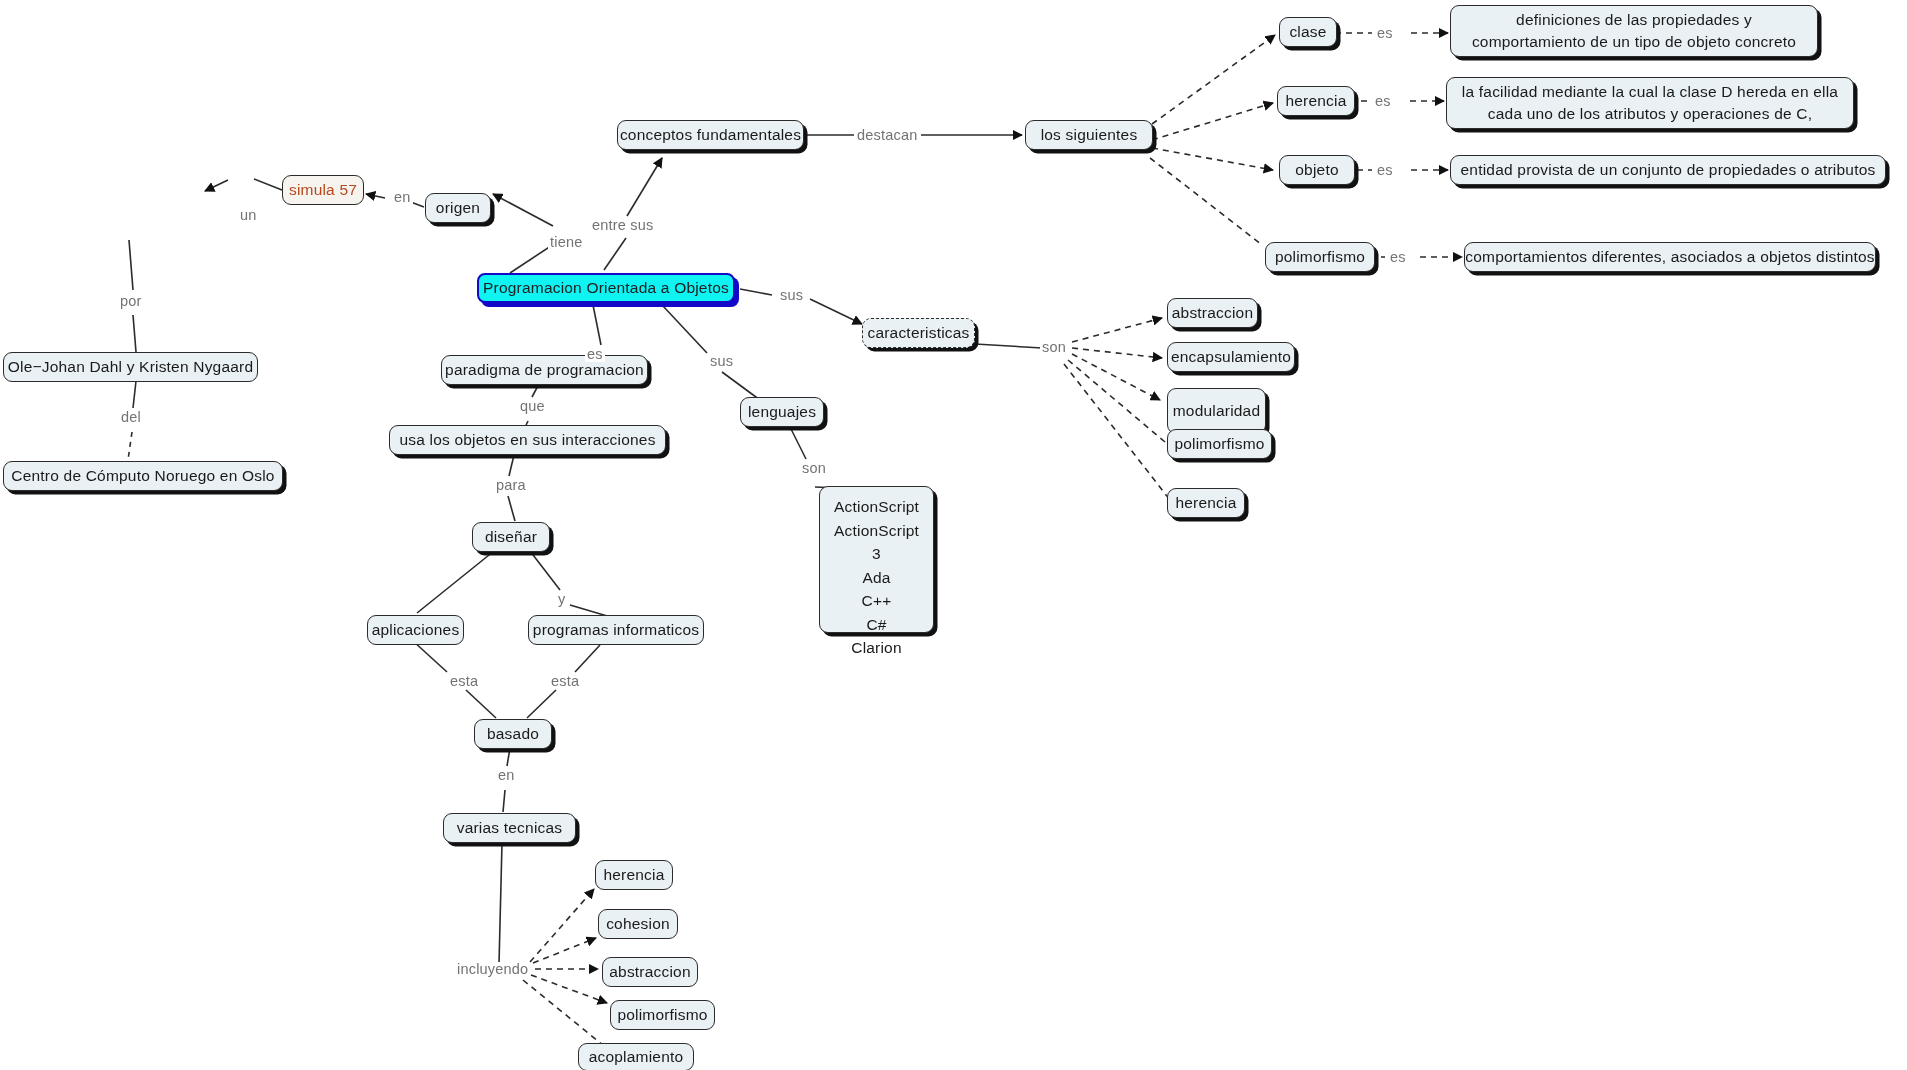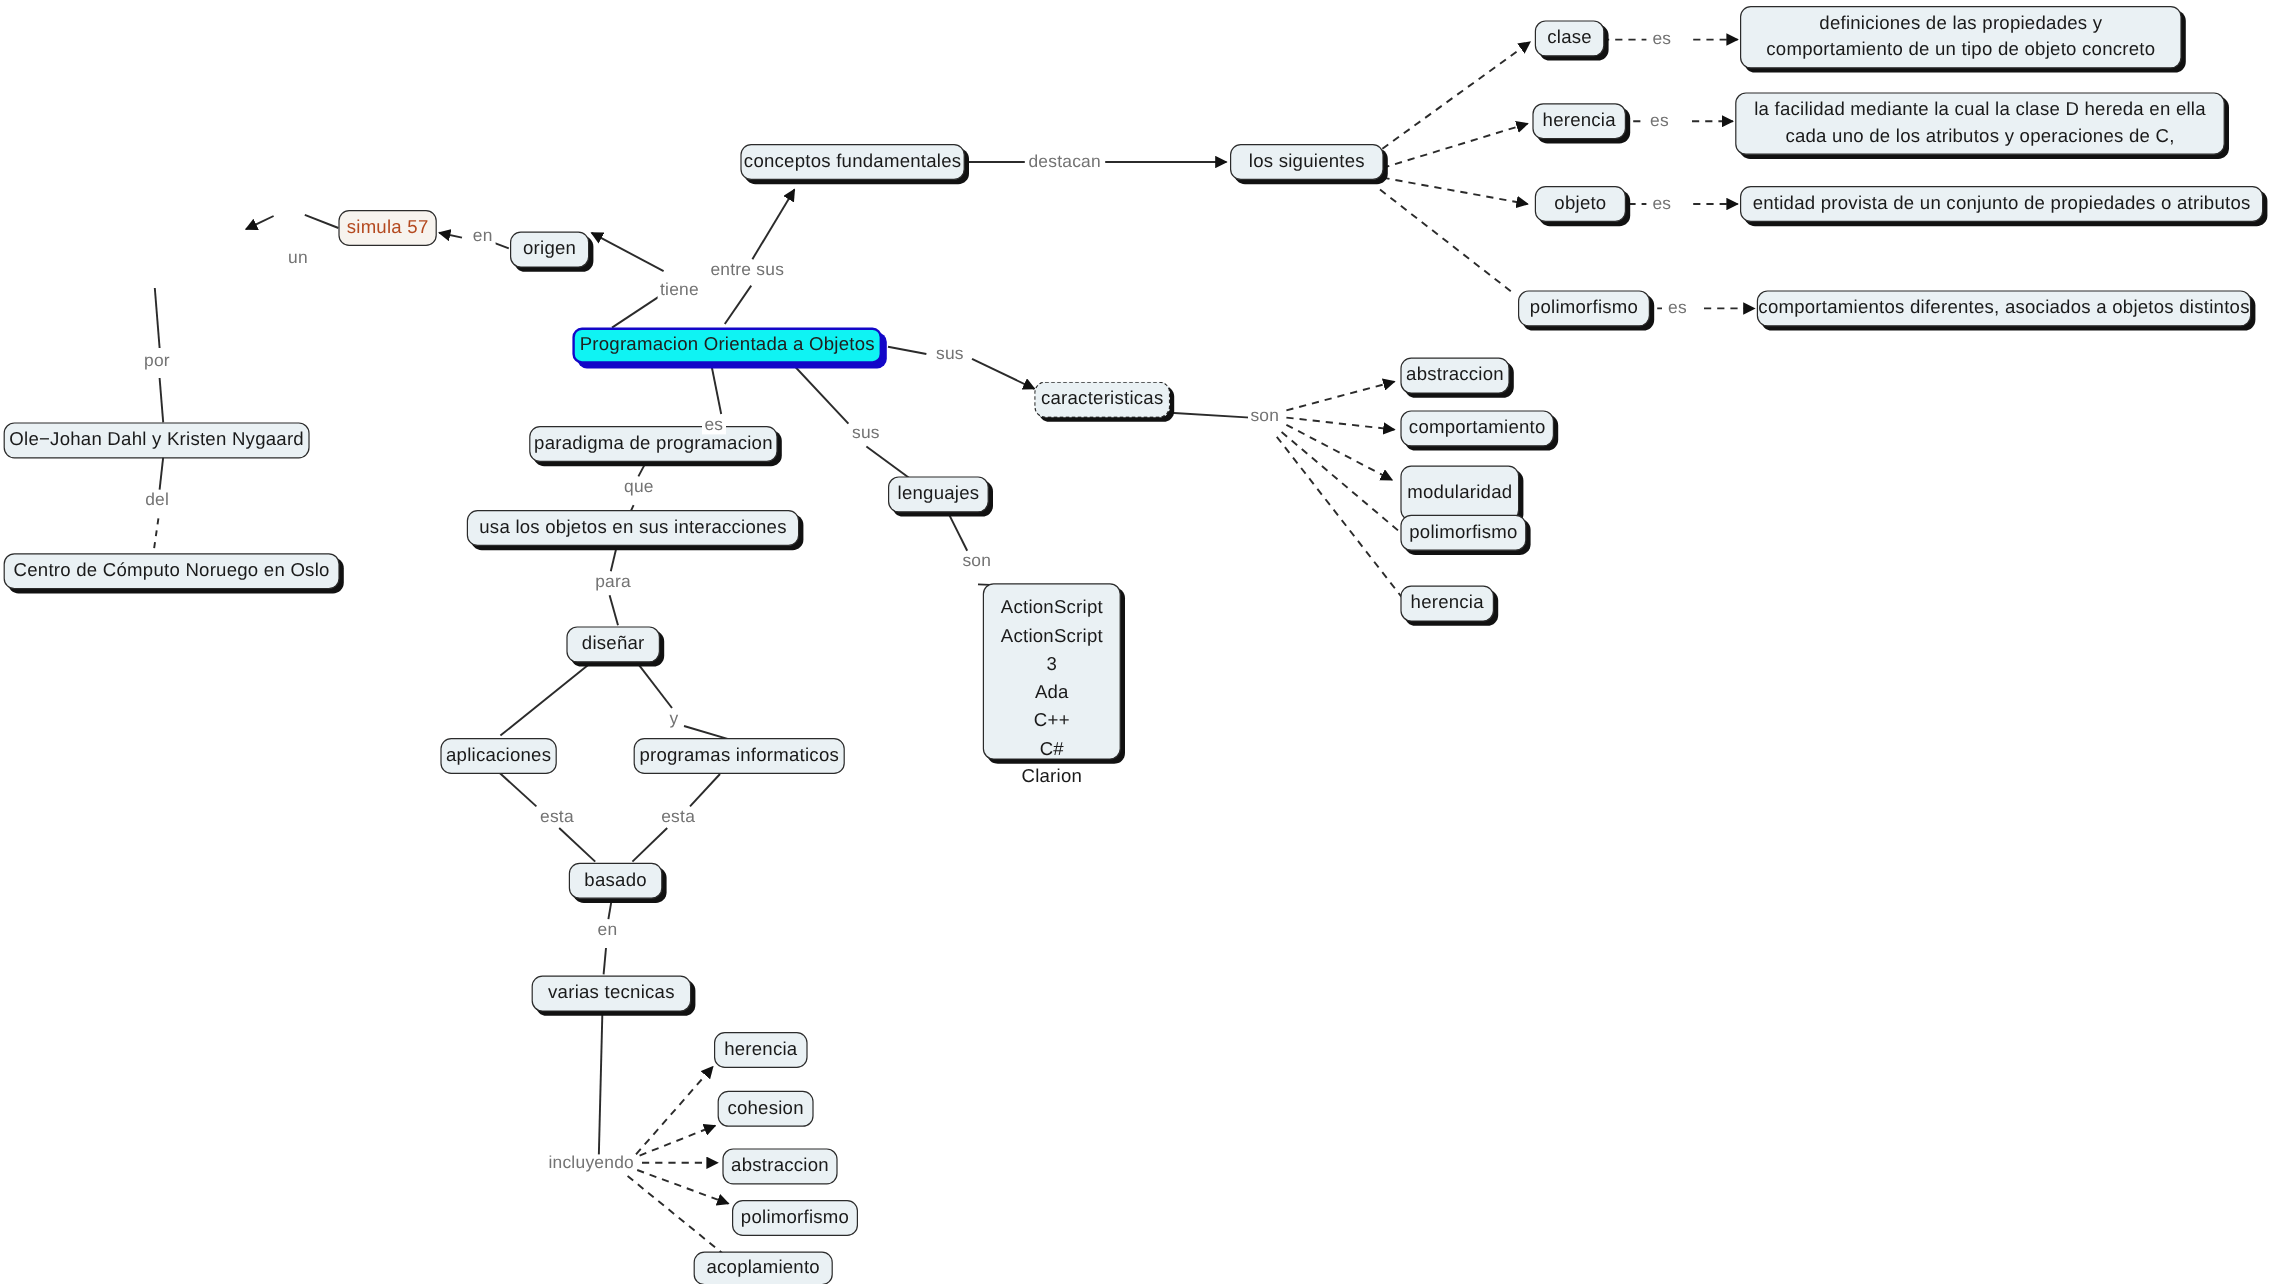--- a/index.html
+++ b/index.html
@@ -237,21 +237,21 @@
   </div>
 
   <div class="node dashed" style="left:862px; top:318px; width:113px; height:30px;">
     <span>caracteristicas</span>
   </div>
 
   <div class="node" style="left:1167px; top:298px; width:91px; height:30px;">
     <span>abstraccion</span>
   </div>
   <div class="node" style="left:1167px; top:342px; width:128px; height:30px;">
-    <span>comportamiento</span>
+    <span>encapsulamiento</span>
   </div>
   <div class="node" style="left:1167px; top:388px; width:99px; height:46px;text-align:center;">
     <span>modularidad</span>
   </div>
   <div class="node" style="left:1167px; top:429px; width:105px; height:30px;">
     <span>polimorfismo</span>
   </div>
   <div class="node" style="left:1167px; top:488px; width:78px; height:30px;">
     <span>herencia</span>
   </div>

